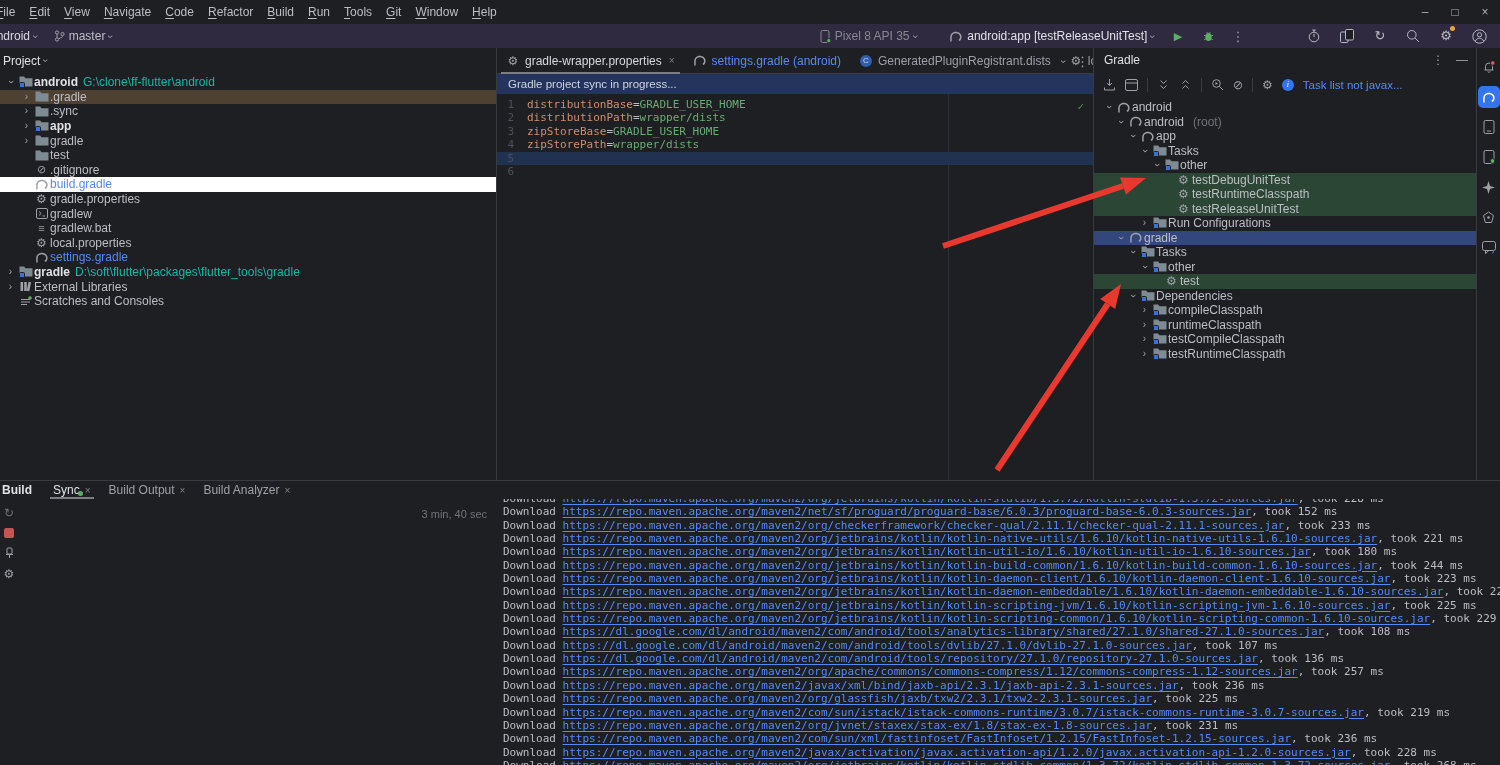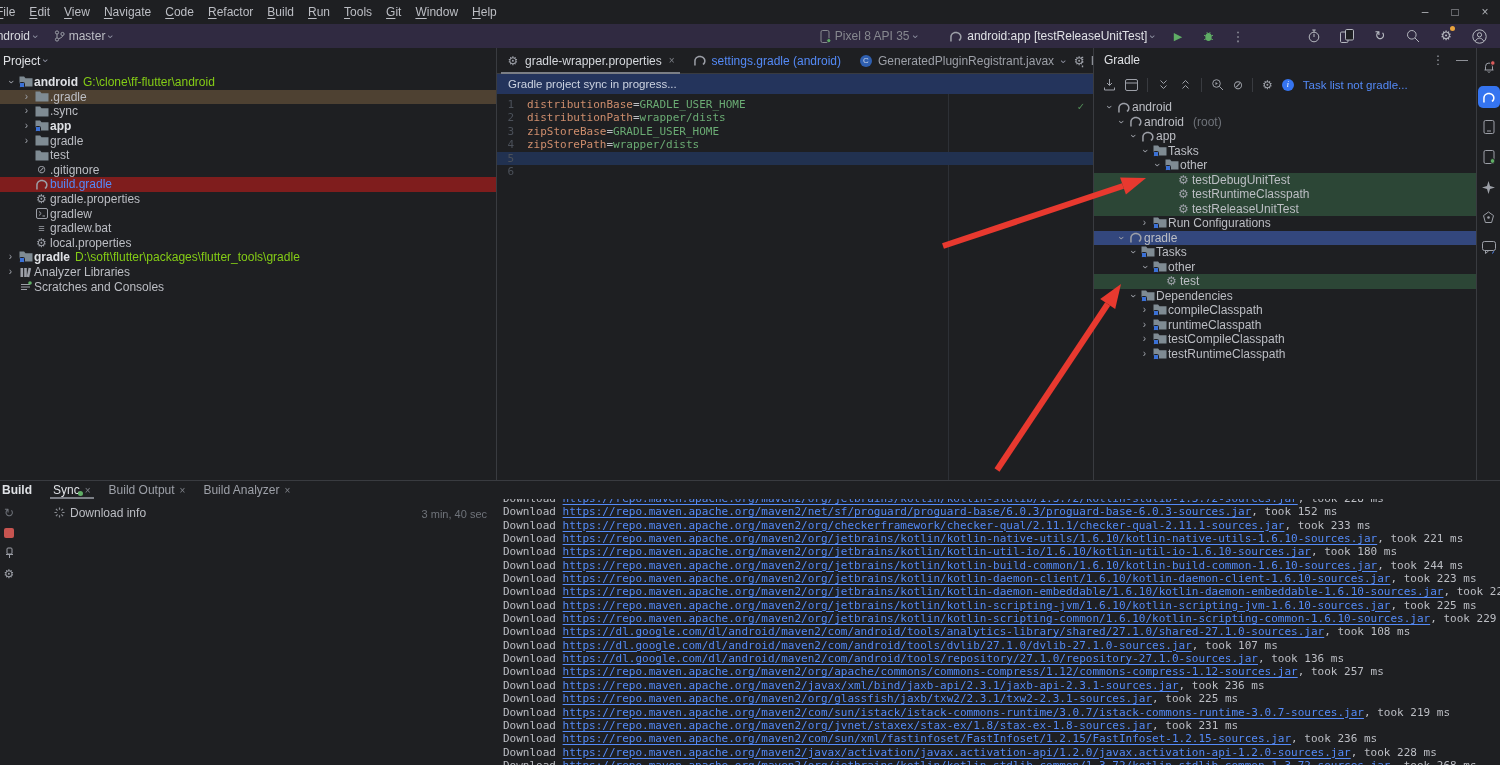--- a/index.html
+++ b/index.html
@@ -36,25 +36,25 @@
   
   .project { width:497px; flex:none; border-right:1px solid #393b40; display:flex; flex-direction:column; overflow:hidden; }
   .proj-head { height:25px; flex:none; display:flex; align-items:center; gap:4px; padding-left:3px; color:#dfe1e5; }
   .tree { flex:1; overflow:hidden; padding-top:2px; }
   .trow { height:14.6px; display:flex; align-items:center; white-space:nowrap; cursor:default; }
   .chev { width:13px; flex:none; text-align:center; color:#9da0a8; font-size:10px; line-height:1; }
   .chev.down { transform:rotate(90deg); }
   .chev.none { visibility:hidden; }
   .ticon { width:17px; flex:none; display:inline-flex; justify-content:center; align-items:center; }
   .tlabel { padding-right:5px; }
-  .tpath { color:#84cc16; }
+  .tpath { color:#14b8a6; }
   .bold { font-weight:bold; color:#dfe1e5; }
   .blue { color:#548af7; }
   .hl-brown { background:#4e4132; }
-  .hl-sel { background:#7f1d1d;align-items:center; }
+  .hl-sel { background:#ffffff;align-items:center; }
   .hl-green { background:#2c4636; }
   .hl-blue { background:#33477d; }
   .g-ic { font-size:12px; color:#9da0a8; line-height:1; }
   .cls-ic { width:12px; height:12px; border-radius:50%; background:#2f5fb0; color:#cdd6e8; font-size:8px; display:inline-flex; align-items:center; justify-content:center; }
 
   
   .editor { width:596px; flex:none; display:flex; flex-direction:column; position:relative; overflow:hidden; }
   .tabs { height:26px; flex:none; display:flex; align-items:stretch; border-bottom:1px solid #393b40; position:relative; }
   .tab { display:flex; align-items:center; gap:5px; padding:0 9px; position:relative; color:#9da0a8; font-size:12px; white-space:nowrap; }
   .tab.active { color:#d5d8dd; }
@@ -355,41 +355,50 @@
             </span>
             <span class="tlabel">gradlew.bat</span>
           </div>
           <div class="trow" style="padding-left:20px">
             <span class="chev none">›</span>
             <span class="ticon">
               <span class="g-ic">⚙</span>
             </span>
             <span class="tlabel">local.properties</span>
           </div>
+          <div class="trow" style="padding-left:20px">
+            <span class="chev none">›</span>
+            <span class="ticon">
+              <svg class="ic" width="14" height="11" viewBox="0 0 14 11">
+                <path fill="#9da0a8" d="M1.2 10.5V6.3C1.2 3.2 3.6.8 6.7.8c3.2 0 5.9 2.1 5.9 5.1 0 1.8-.9 3.3-2.3 4.2l-.8-1.4c1-.6 1.6-1.6 1.6-2.8 0-2.1-1.9-3.7-4.4-3.7-2.3 0-4 1.7-4 3.8v4.5z"></path>
+              </svg>
+            </span>
+            <span class="tlabel blue">settings.gradle</span>
+          </div>
           <div class="trow" style="padding-left:4px">
             <span class="chev ">›</span>
             <span class="ticon">
               <svg class="ic" width="14" height="12" viewBox="0 0 14 12">
                 <path fill="#7f8b93" d="M.5.5h4.6L6.5 2.3h7v8.2H.5z"></path>
                 <rect x="0.5" y="6.5" width="5" height="5" rx="1" fill="#3b71d6" stroke="#1e1f22"></rect>
               </svg>
             </span>
             <span class="tlabel bold">gradle</span>
             <span class="tpath">D:\soft\flutter\packages\flutter_tools\gradle</span>
           </div>
           <div class="trow" style="padding-left:4px">
             <span class="chev ">›</span>
             <span class="ticon">
               <svg class="ic" width="12" height="11" viewBox="0 0 12 11">
                 <rect x="0.5" y="1" width="2.6" height="9" fill="#9da0a8"></rect>
                 <rect x="4.2" y="1" width="2.6" height="9" fill="#9da0a8"></rect>
                 <rect x="7.6" y="1" width="2.6" height="9" transform="rotate(12 8.9 5.5)" fill="#9da0a8"></rect>
               </svg>
             </span>
-            <span class="tlabel">Analyzer Libraries</span>
+            <span class="tlabel">External Libraries</span>
           </div>
           <div class="trow" style="padding-left:4px">
             <span class="chev none">›</span>
             <span class="ticon">
               <svg class="ic" width="12" height="11" viewBox="0 0 12 11">
                 <path stroke="#9da0a8" d="M1 3.5h9M1 6h9M1 8.5h6" fill="none"></path>
                 <circle cx="10" cy="2" r="1.8" fill="#5fad65"></circle>
               </svg>
             </span>
             <span class="tlabel">Scratches and Consoles</span>
@@ -411,21 +420,21 @@
               <svg class="ic" width="14" height="11" viewBox="0 0 14 11">
                 <path fill="#9da0a8" d="M1.2 10.5V6.3C1.2 3.2 3.6.8 6.7.8c3.2 0 5.9 2.1 5.9 5.1 0 1.8-.9 3.3-2.3 4.2l-.8-1.4c1-.6 1.6-1.6 1.6-2.8 0-2.1-1.9-3.7-4.4-3.7-2.3 0-4 1.7-4 3.8v4.5z"></path>
               </svg>
             </span>
             <span class="blue">settings.gradle (android)</span>
           </div>
           <div class="tab">
             <span class="ticon" style="width:14px">
               <span class="cls-ic">C</span>
             </span>
-            <span class="">GeneratedPluginRegistrant.javax</span>
+            <span class="">GeneratedPluginRegistrant.dists</span>
           </div>
           <div class="tab">
             <span class="ticon" style="width:14px">
               <span class="g-ic">⚙</span>
             </span>
             <span class="">local.properties</span>
           </div>
           <div class="tab-extra">
             <span class="caret">›</span>
             <span class="kebab">⋮</span>
@@ -503,21 +512,21 @@
             </svg>
           </span>
           <span style="display:inline-flex">
             <span class="g-ic" style="font-size:12px">⊘</span>
           </span>
           <span class="g-sep"></span>
           <span style="display:inline-flex">
             <span class="g-ic" style="font-size:12px">⚙</span>
           </span>
           <span class="info-i">i</span>
-          <span class="g-status">Task list not gradle...</span>
+          <span class="g-status">Task list not javax...</span>
         </div>
       <div class="g-tree" id="g-tree">
           <div class="trow" style="padding-left:8px">
             <span class="chev down">›</span>
             <span class="ticon">
               <svg class="ic" width="14" height="11" viewBox="0 0 14 11">
                 <path fill="#9da0a8" d="M1.2 10.5V6.3C1.2 3.2 3.6.8 6.7.8c3.2 0 5.9 2.1 5.9 5.1 0 1.8-.9 3.3-2.3 4.2l-.8-1.4c1-.6 1.6-1.6 1.6-2.8 0-2.1-1.9-3.7-4.4-3.7-2.3 0-4 1.7-4 3.8v4.5z"></path>
               </svg>
             </span>
             <span class="tlabel">android</span>
@@ -771,28 +780,20 @@
             <svg class="ic" width="11" height="12" viewBox="0 0 11 12">
               <rect x="3" y="1" width="5" height="6" rx="1" fill="none" stroke="#9da0a8"></rect>
               <path d="M2 7.5h7M5.5 7.5V11" stroke="#9da0a8"></path>
             </svg>
           </span>
           <span style="display:inline-flex">
             <span class="g-ic" style="font-size:12px">⚙</span>
           </span>
         </div>
       <div class="b-tree">
-        <div class="bt-row" style="padding-left:36px">
-          <svg class="ic" width="11" height="11" viewBox="0 0 12 12">
-              <g stroke="#8a8d93" stroke-width="1.3">
-                <path d="M6 0.5V3M6 9v2.5M0.5 6H3M9 6h2.5M2.1 2.1l1.8 1.8M8.1 8.1l1.8 1.8M9.9 2.1L8.1 3.9M3.9 8.1l-1.8 1.8"></path>
-              </g>
-            </svg>
-          <span>Download info</span>
-        </div>
         <span class="bt-dur">3 min, 40 sec</span>
       </div>
       <div class="b-log">
         <div class="b-log-inner" id="b-log">
             <div class="logline"><span class="pl">Download </span><span class="lnk">https://repo.maven.apache.org/maven2/org/jetbrains/kotlin/kotlin-stdlib/1.3.72/kotlin-stdlib-1.3.72-sources.jar</span><span class="sf">, took 228 ms</span></div>
             <div class="logline"><span class="pl">Download </span><span class="lnk">https://repo.maven.apache.org/maven2/net/sf/proguard/proguard-base/6.0.3/proguard-base-6.0.3-sources.jar</span><span class="sf">, took 152 ms</span></div>
             <div class="logline"><span class="pl">Download </span><span class="lnk">https://repo.maven.apache.org/maven2/org/checkerframework/checker-qual/2.11.1/checker-qual-2.11.1-sources.jar</span><span class="sf">, took 233 ms</span></div>
             <div class="logline"><span class="pl">Download </span><span class="lnk">https://repo.maven.apache.org/maven2/org/jetbrains/kotlin/kotlin-native-utils/1.6.10/kotlin-native-utils-1.6.10-sources.jar</span><span class="sf">, took 221 ms</span></div>
             <div class="logline"><span class="pl">Download </span><span class="lnk">https://repo.maven.apache.org/maven2/org/jetbrains/kotlin/kotlin-util-io/1.6.10/kotlin-util-io-1.6.10-sources.jar</span><span class="sf">, took 180 ms</span></div>
             <div class="logline"><span class="pl">Download </span><span class="lnk">https://repo.maven.apache.org/maven2/org/jetbrains/kotlin/kotlin-build-common/1.6.10/kotlin-build-common-1.6.10-sources.jar</span><span class="sf">, took 244 ms</span></div>

